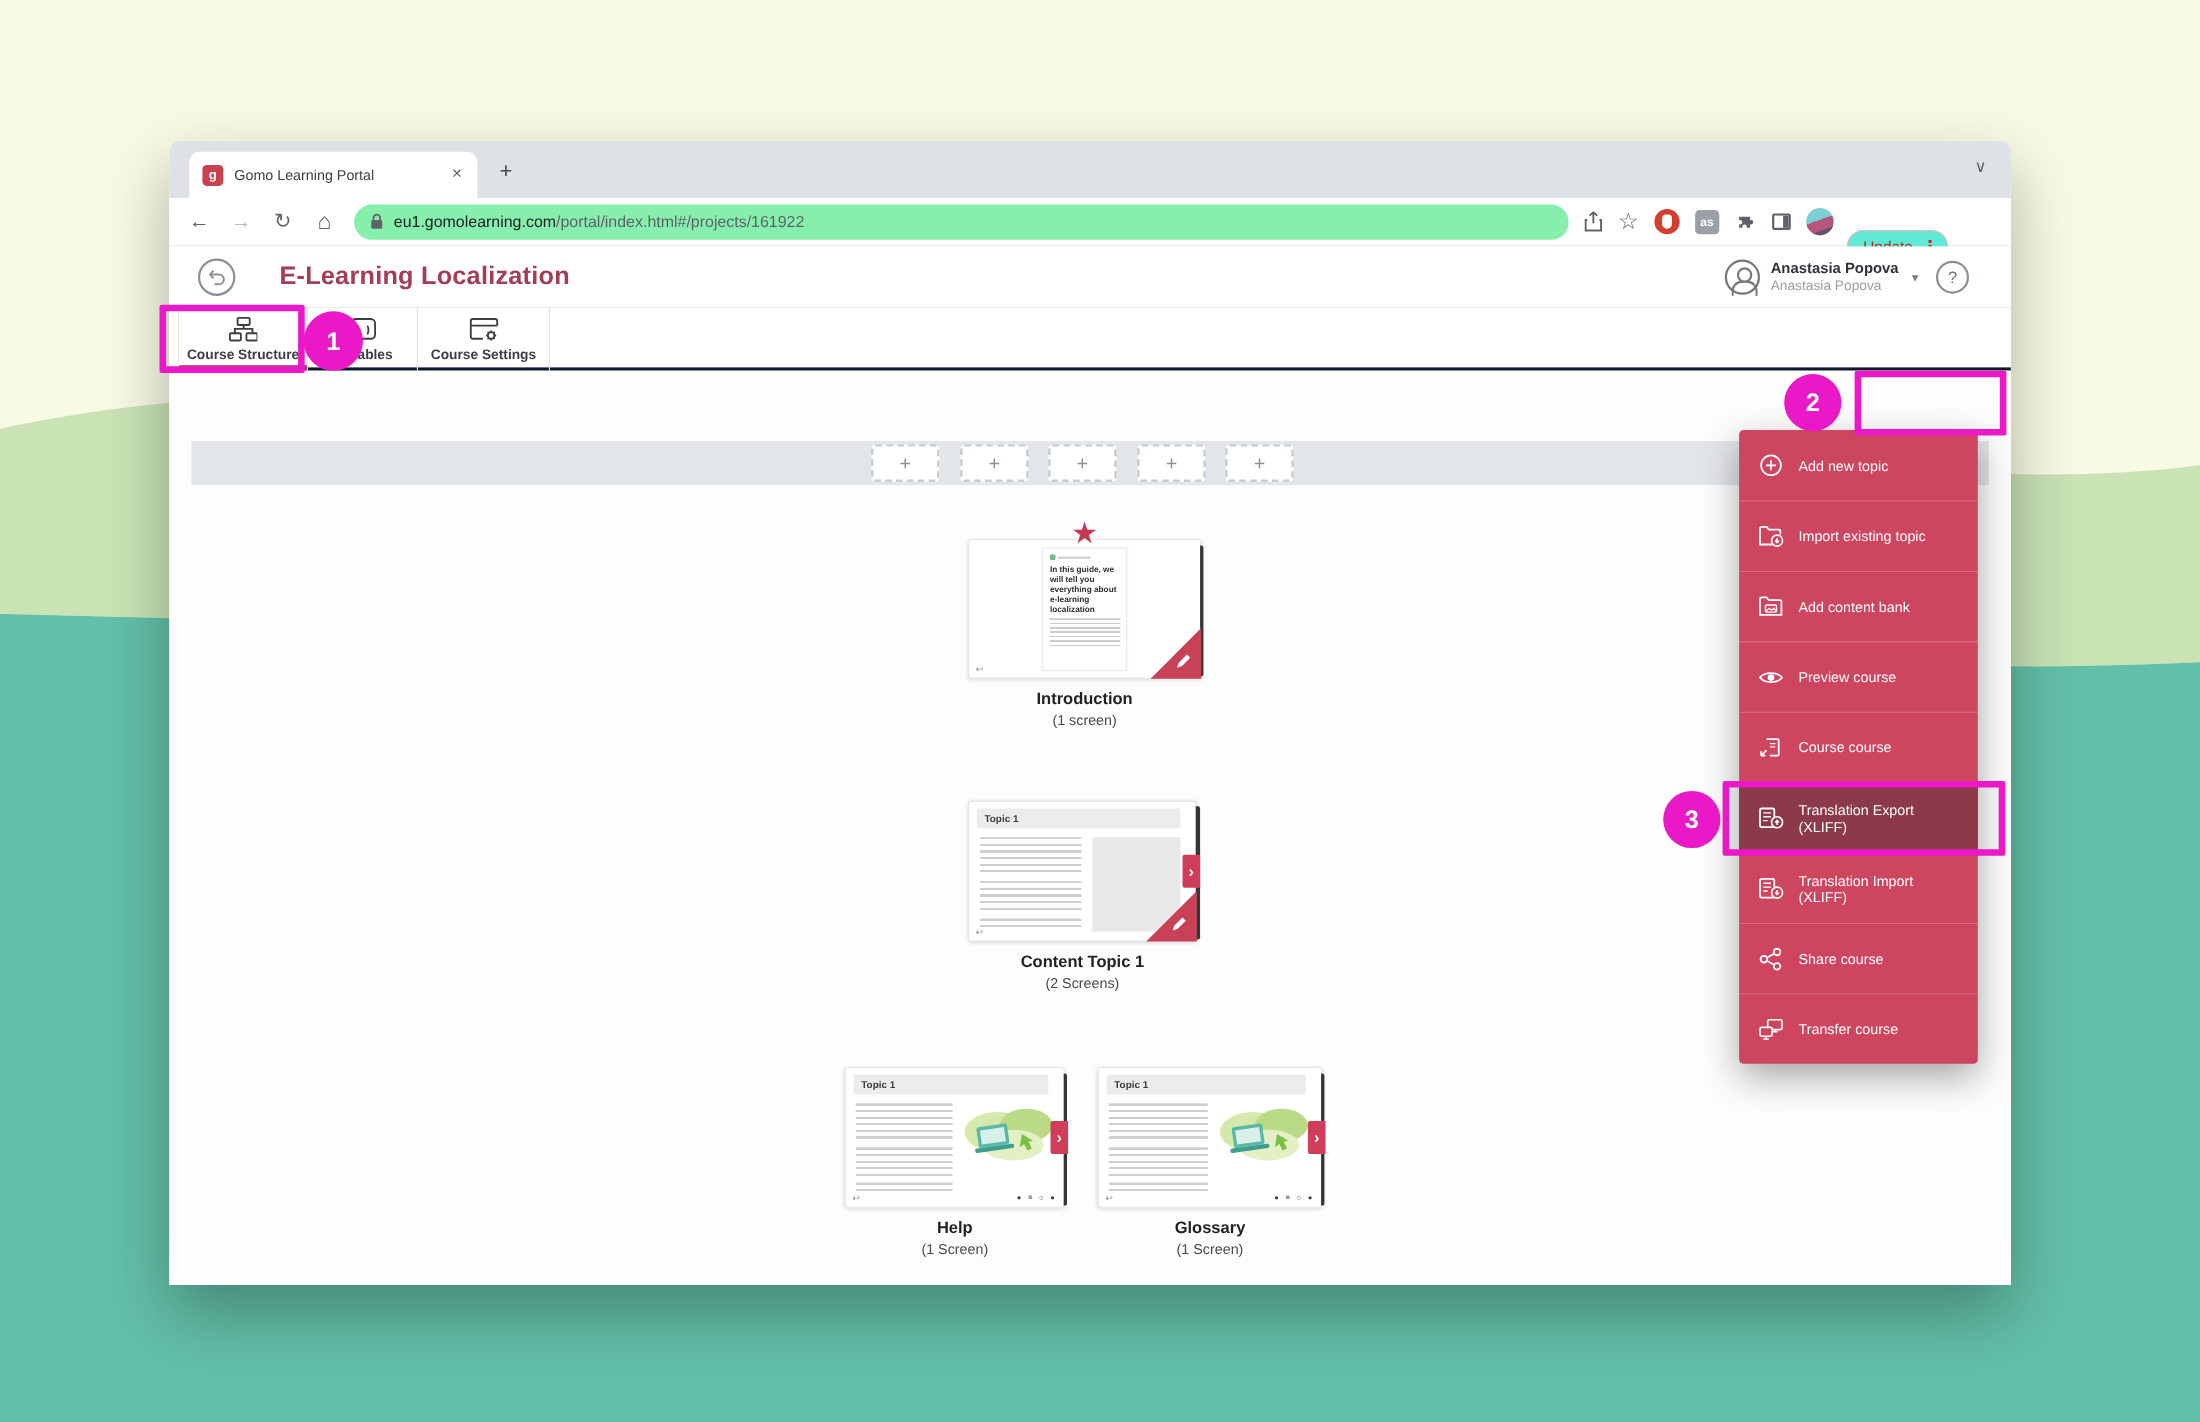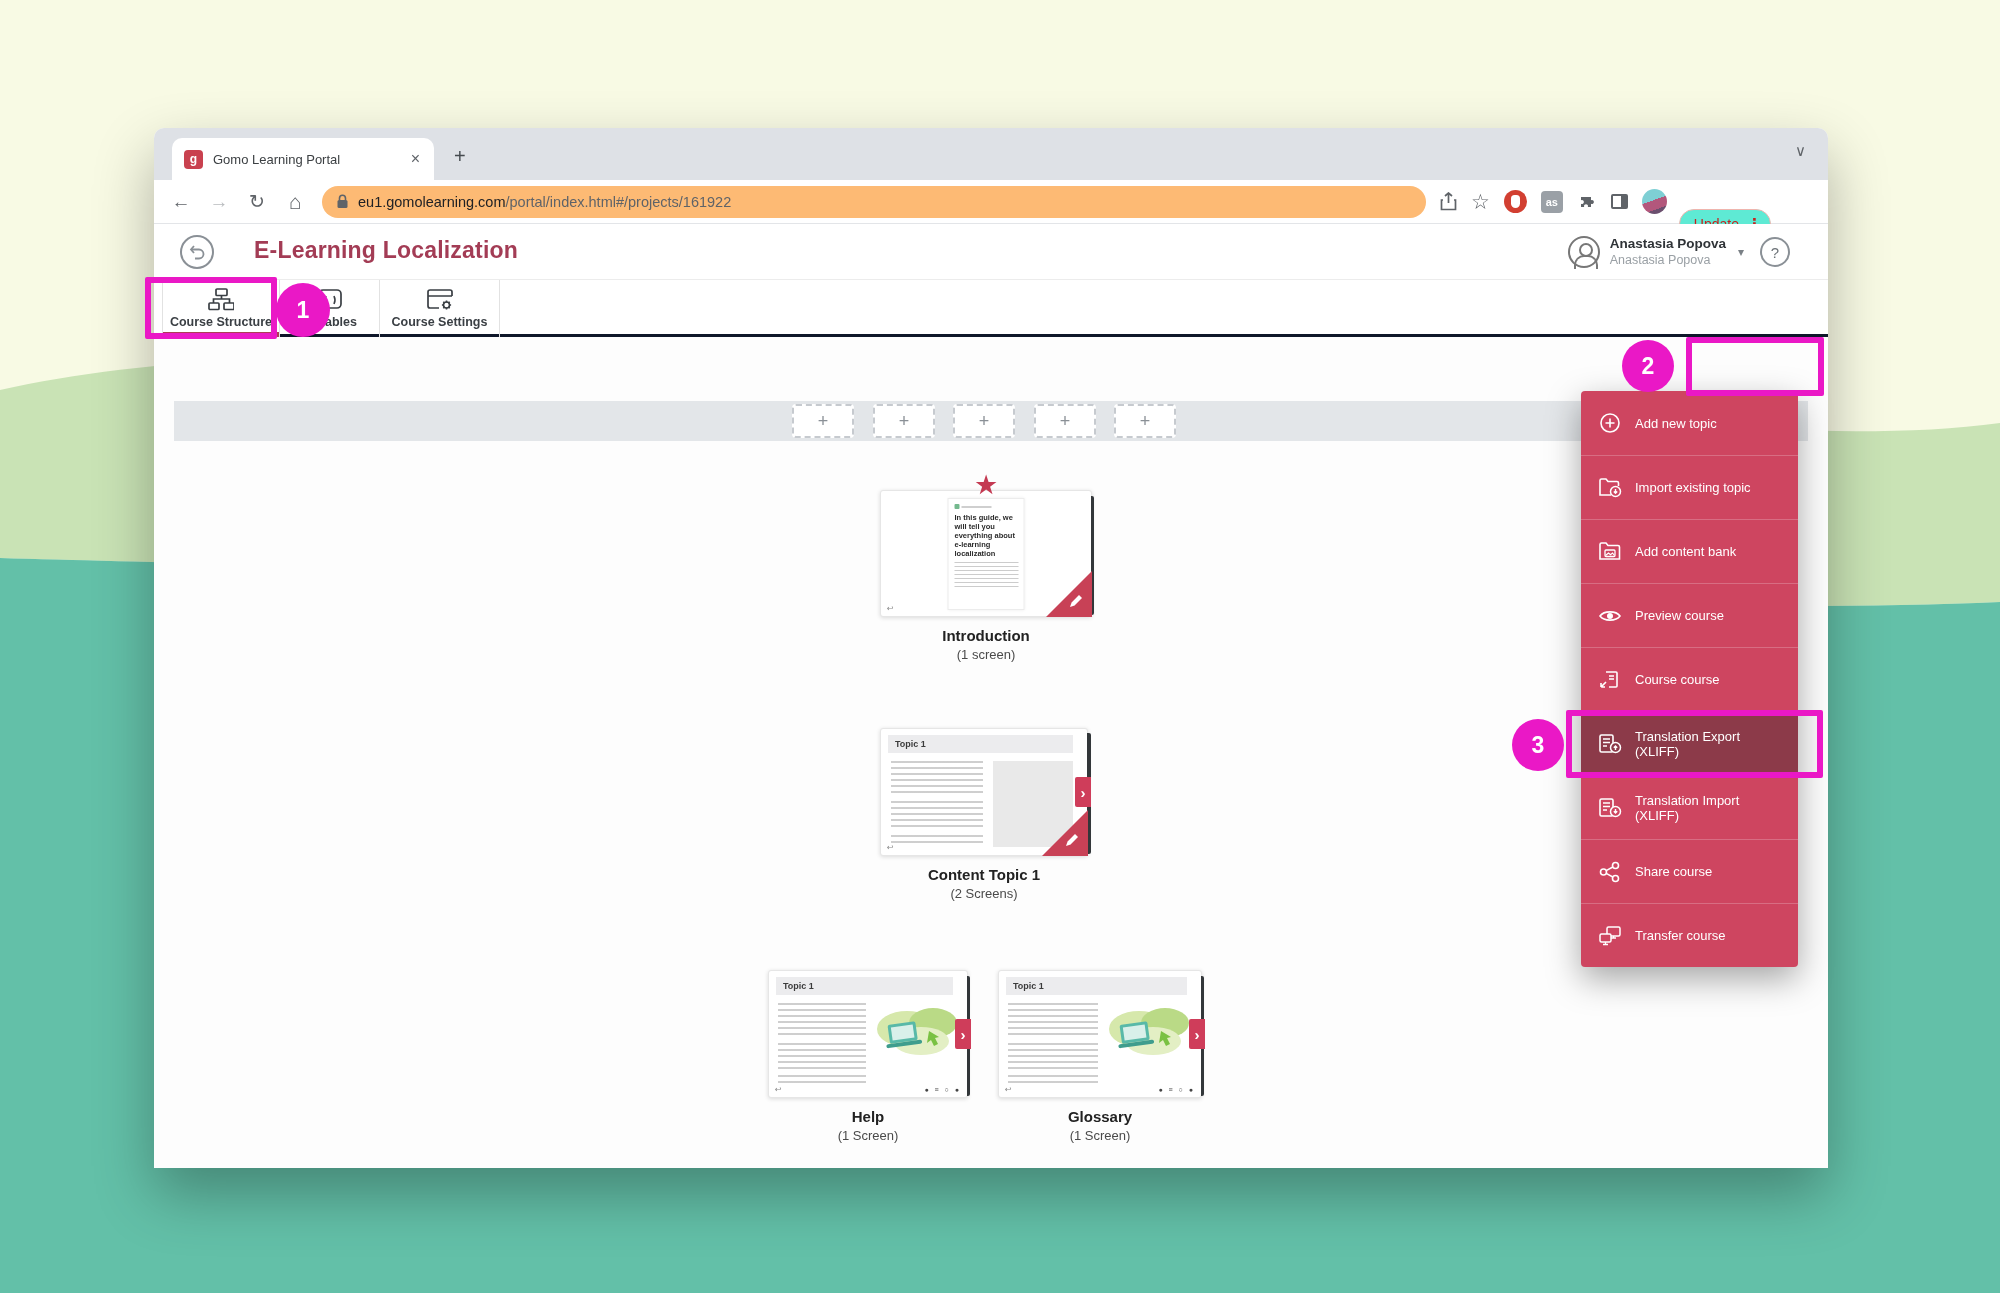--- a/index.html
+++ b/index.html
@@ -22,21 +22,21 @@
   .btab-title { font-size:13px; color:#3c4043; margin-left:10px; flex:1; white-space:nowrap; overflow:hidden; }
   .btab-close { font-size:16px; color:#5f6368; padding:0 4px; cursor:default; }
   .newtab { position:absolute; left:300px; top:18px; font-size:20px; color:#454a4f; line-height:20px; }
   .tabbar-chevron { position:absolute; right:22px; top:14px; font-size:15px; color:#5f6368; }
 
   
   .urlbar { position:absolute; left:0; top:52px; width:100%; height:44px; background:#fff; border-bottom:1px solid #e3e5e8;
     display:flex; align-items:center; }
   .navico { font-size:19px; color:#5f6368; width:38px; text-align:center; }
   .navico.disabled { color:#b8bbbe; }
-  .urlpill { margin-left:8px; width:1104px; height:32px; background:#fdba74; border-radius:16px; display:flex; align-items:center; padding:12px 14px; }
+  .urlpill { margin-left:8px; width:1104px; height:32px; background:#86efac; border-radius:16px; display:flex; align-items:center; padding:12px 14px; }
   .urltext { font-size:14.5px; color:#202124; margin-left:9px; white-space:nowrap; }
   .urltext .path { color:#5f6368; }
   .chromeico { margin-left:14px; display:flex; align-items:center; justify-content:center; }
   .as-badge { width:22px; height:22px; background:#9aa0a6; border-radius:4px; color:#fff; font-size:11px; font-weight:bold;
     display:flex; align-items:center; justify-content:center; }
   .adblock { width:23px; height:23px; background:#d23f31; border-radius:50%; position:relative; }
   .adblock::after { content:""; position:absolute; left:7px; top:5px; width:9px; height:13px; background:#fff; border-radius:4px 4px 5px 5px; }
   .sidebar-ico { width:17px; height:15px; border:2px solid #5f6368; border-radius:2px; position:relative; }
   .sidebar-ico::after { content:""; position:absolute; right:0; top:0; bottom:0; width:5px; background:#5f6368; }
   .avatar { width:25px; height:25px; border-radius:50%; background:linear-gradient(160deg,#7ecfd4 0 45%, #b3577c 45% 75%, #6b4f6e 75%); }

